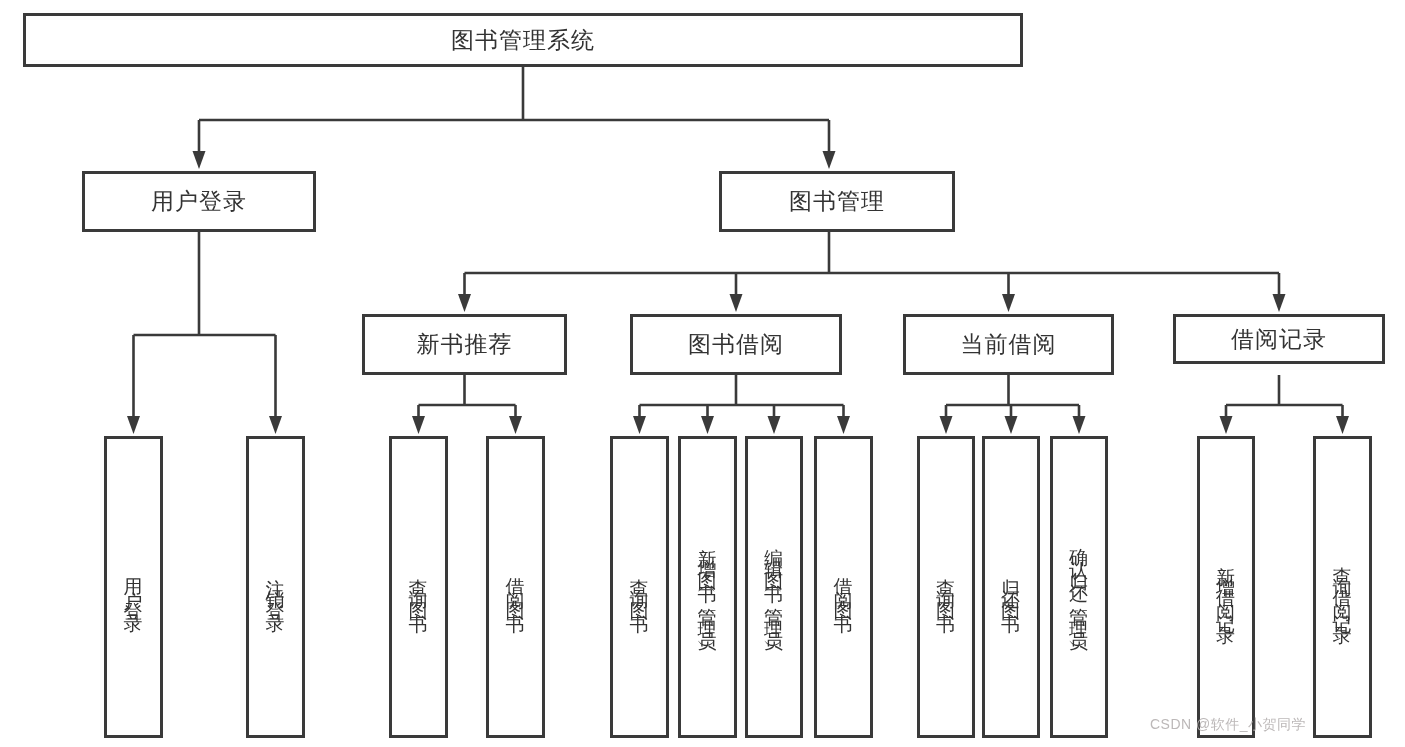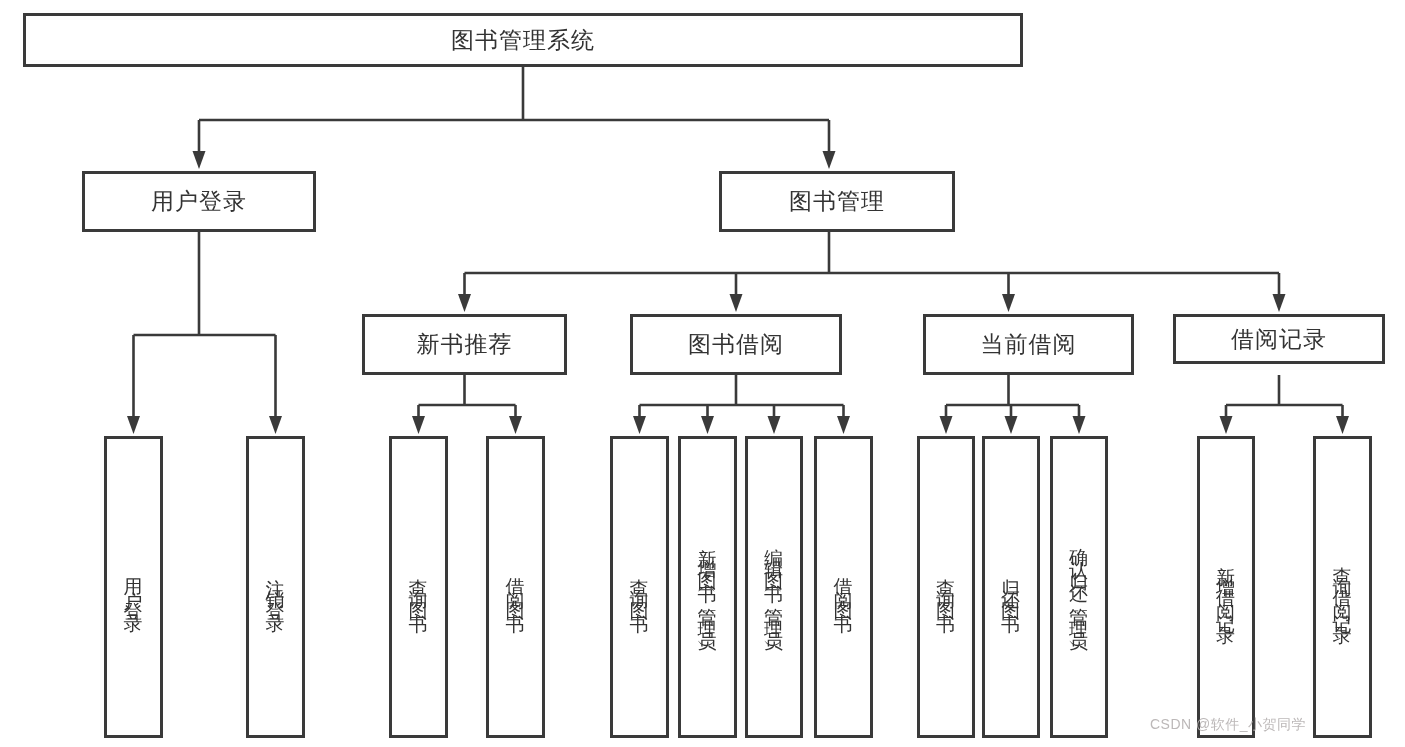--- a/index.html
+++ b/index.html
@@ -106,21 +106,21 @@
     <polygon points="1336,416 1349,416 1342.5,434"></polygon>
   </svg>
 
   <div class="node h" style="left:23px; top:13px; width:1000px; height:54px;">图书管理系统</div>
 
   <div class="node h" style="left:82px; top:171px; width:234px; height:61px;">用户登录</div>
   <div class="node h" style="left:711px; top:171px; width:236px; height:61px;margin-left:8px;">图书管理</div>
 
   <div class="node h" style="left:362px; top:314px; width:205px; height:61px;">新书推荐</div>
   <div class="node h" style="left:630px; top:314px; width:212px; height:61px;">图书借阅</div>
-  <div class="node h" style="left:903px; top:314px; width:211px; height:61px;margin-left:20px;">当前借阅</div>
+  <div class="node h" style="left:903px; top:314px; width:211px; height:61px;">当前借阅</div>
   <div class="node h" style="left:1173px; top:314px; width:212px; height:50px;">借阅记录</div>
 
   <div class="node v" style="left:104px; top:436px; width:59px; height:302px;">用户登录</div>
   <div class="node v" style="left:246px; top:436px; width:59px; height:302px;">注销登录</div>
 
   <div class="node v" style="left:389px; top:436px; width:59px; height:302px;">查询图书</div>
   <div class="node v" style="left:486px; top:436px; width:59px; height:302px;">借阅图书</div>
 
   <div class="node v" style="left:610px; top:436px; width:59px; height:302px;">查询图书</div>
   <div class="node v" style="left:678px; top:436px; width:59px; height:302px;">新增图书（管理员）</div>

